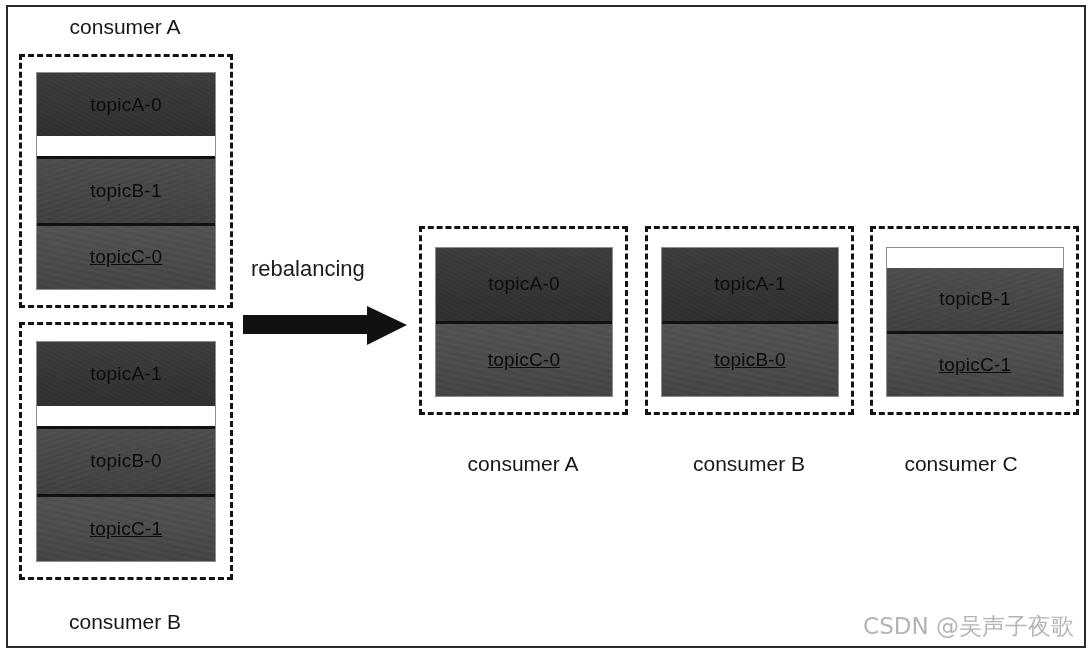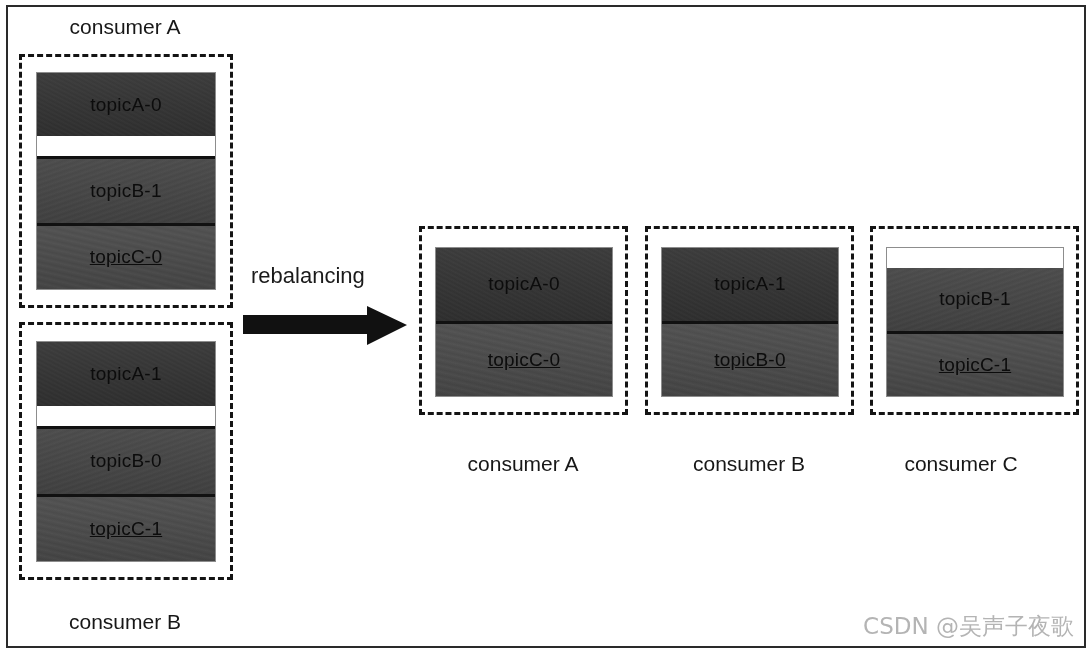--- a/index.html
+++ b/index.html
@@ -134,21 +134,21 @@
   <div class="dashed-box" style="left:19px; top:322px; width:214px; height:258px;"></div>
 
   <div class="stack" style="left:36px; top:341px; width:180px; height:221px;">
     <div class="partition tone-dark">topicA-1</div>
     <div class="partition tone-mid">topicB-0</div>
     <div class="partition tone-light">topicC-1</div>
   </div>
 
   <div class="caption" style="left:25px; top:610px; width:200px;">consumer B</div>
 
-  <div class="arrow-label" style="left:251px; top:263px;">rebalancing</div>
+  <div class="arrow-label" style="left:251px; top:256px;">rebalancing</div>
 
   <svg class="arrow-svg" width="170" height="48" viewBox="0 0 170 48">
     <polygon points="2,11 126,11 126,2 166,21 126,41 126,30 2,30" fill="#111111"></polygon>
   </svg>
 
   <div class="dashed-box" style="left:419px; top:226px; width:209px; height:189px;"></div>
 
   <div class="stack" style="left:435px; top:247px; width:178px; height:150px;">
     <div class="partition tone-dark">topicA-0</div>
     <div class="partition tone-light">topicC-0</div>

